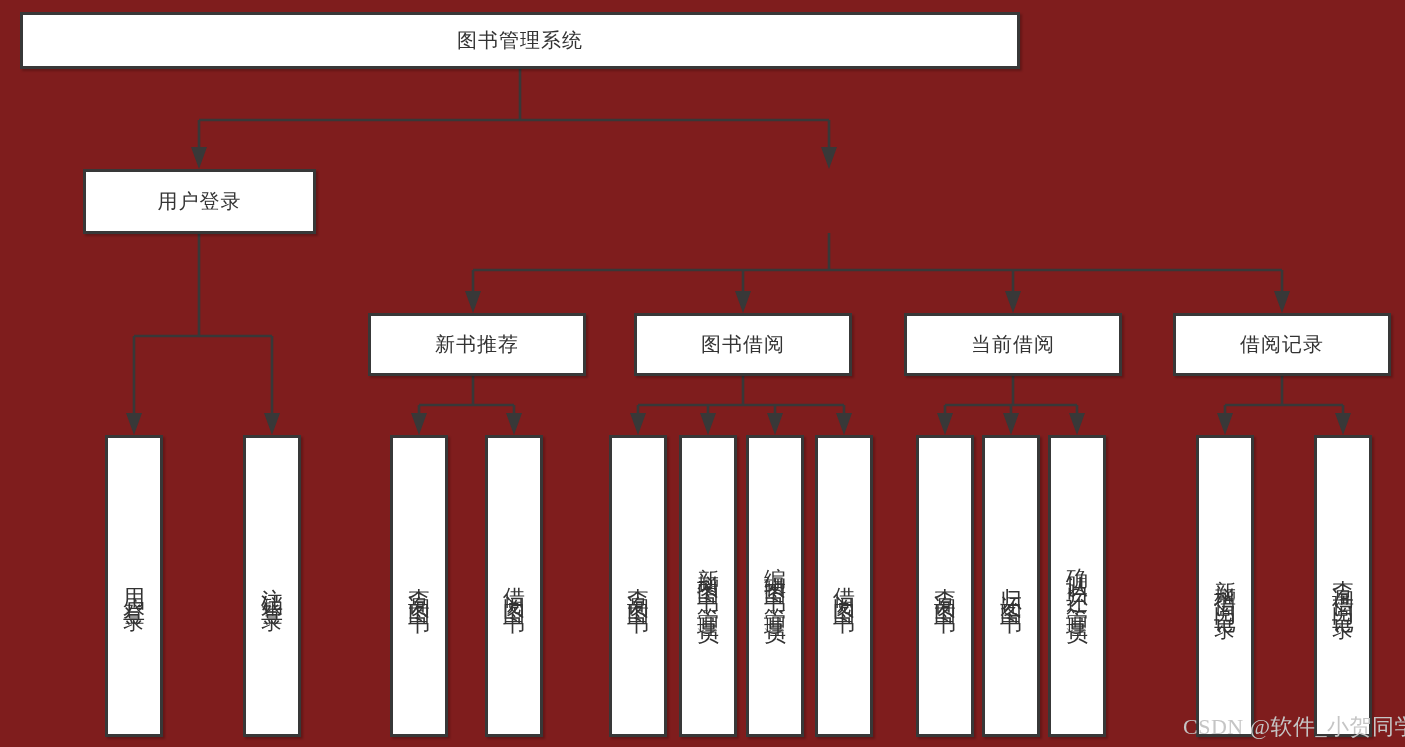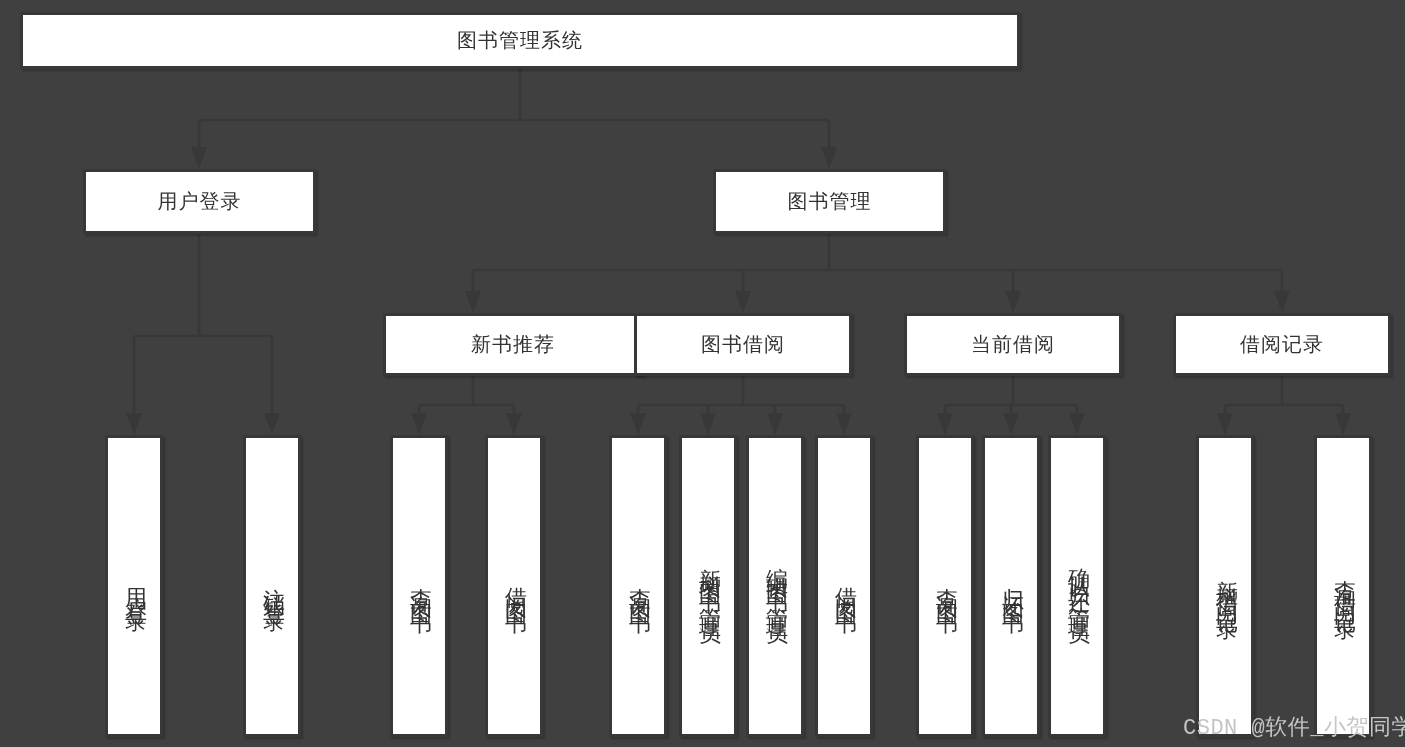--- a/index.html
+++ b/index.html
@@ -1,18 +1,18 @@
 <!DOCTYPE html>
 <html><head>
 <meta charset="utf-8">
 <style>
   html, body { margin:0; padding:0; background:#ffffff; }
   .stage {
-    position:relative; width:1405px; height:747px; background:#404040;
-    font-family:Liberation Mono, monospace; color:#333333; overflow:hidden;
+    position:relative; width:1405px; height:747px; background:#7f1d1d;
+    font-family:Liberation Serif, serif; color:#333333; overflow:hidden;
   }
   svg.connectors { position:absolute; left:0; top:0; z-index:1; }
   .stroke { stroke:#383838; stroke-width:2.6; fill:none; }
   .head   { fill:#383838; stroke:none; }
   .node {
     position:absolute; box-sizing:border-box; z-index:2;
     border:3px solid #383838; background:#ffffff;
     display:flex; align-items:center; justify-content:center;
     box-shadow:1.5px 1.5px 2px rgba(0,0,0,0.22);
   }
@@ -70,23 +70,22 @@
     <g>
       <path class="stroke" d="M1282 375 V405 M1225 405 H1343 M1225 405 V414 M1343 405 V414"></path>
       <polygon class="head" points="1217,413 1233,413 1225,435"></polygon>
       <polygon class="head" points="1335,413 1351,413 1343,435"></polygon>
     </g>
   </svg>
 
   <div class="node h" style="left:20px;top:12px;width:1000px;height:57px">图书管理系统</div>
 
   <div class="node h" style="left:83px;top:169px;width:233px;height:65px">用户登录</div>
-  <div class="node h" style="left:713px;top:169px;width:233px;height:65px">图书管理</div>
 
-  <div class="node h" style="left:383px;top:313px;width:260px;height:63px">新书推荐</div>
+  <div class="node h" style="left:368px;top:313px;width:218px;height:63px">新书推荐</div>
   <div class="node h" style="left:904px;top:313px;width:218px;height:63px">当前借阅</div>
   <div class="node h" style="left:634px;top:313px;width:218px;height:63px">图书借阅</div>
   <div class="node h" style="left:1173px;top:313px;width:218px;height:63px">借阅记录</div>
 
   <div class="node v" style="left:105px;top:435px;width:58px;height:302px">用户登录</div>
   <div class="node v" style="left:243px;top:435px;width:58px;height:302px">注销登录</div>
 
   <div class="node v" style="left:390px;top:435px;width:58px;height:302px">查询图书</div>
   <div class="node v" style="left:485px;top:435px;width:58px;height:302px">借阅图书</div>
 

